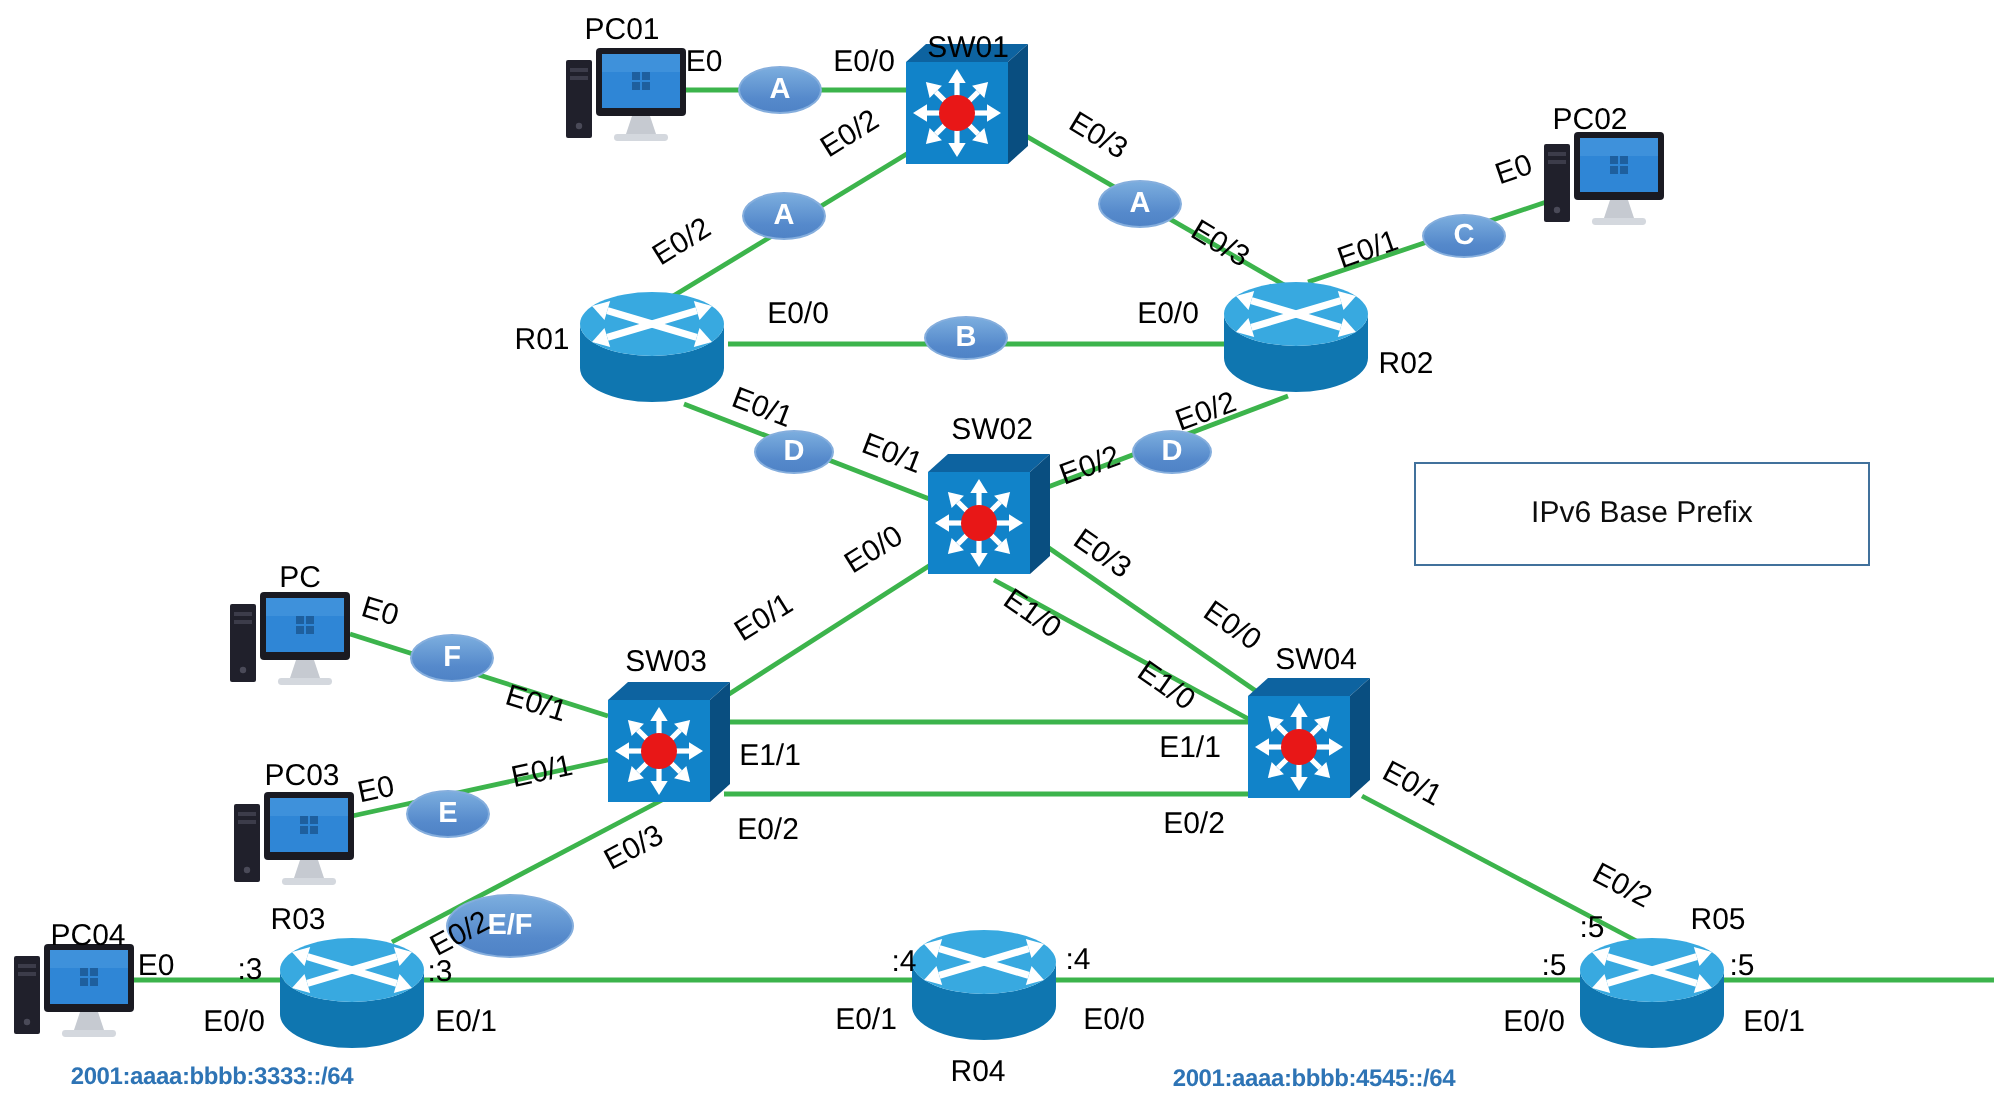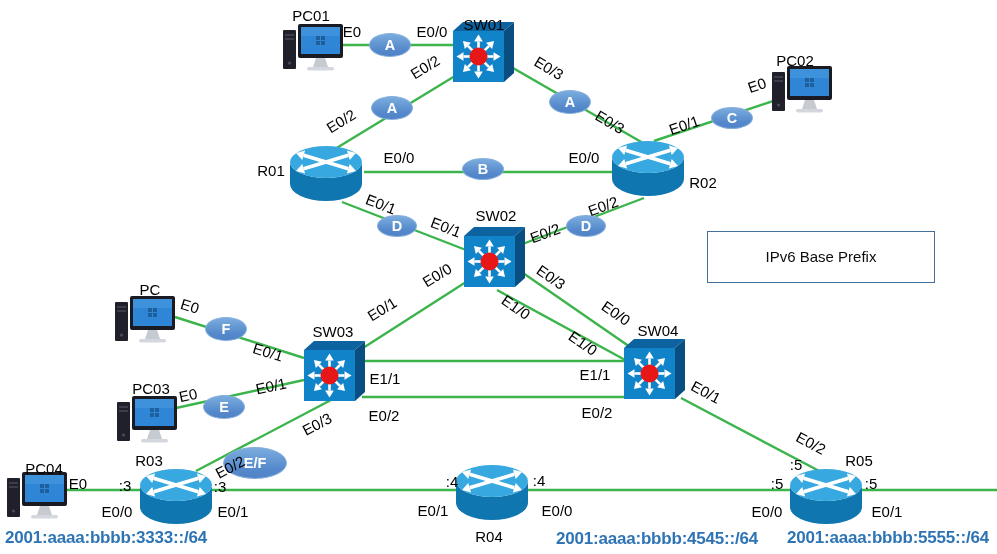--- a/index.html
+++ b/index.html
@@ -9,21 +9,21 @@
   #wires{position:absolute;left:0;top:0;width:997px;height:554px;z-index:1}
   .device{position:absolute;z-index:2;line-height:0}
   .oval{position:absolute;z-index:3;transform:translate(-50%,-50%);
         background:linear-gradient(180deg,#7badde 0%,#5589cb 70%,#4f83c6 100%);
         border:1px solid #85aedd;border-radius:50%;
         color:#fff;font-weight:bold;font-size:14.5px;
         display:flex;align-items:center;justify-content:center;white-space:nowrap}
   .lbl{position:absolute;z-index:4;transform:translate(-50%,-50%);
        white-space:nowrap;font-size:15px;color:#000}
   .dev-label{font-size:15px;color:#000}
-  .subnet{font-size:17px;font-weight:bold;color:#2e74b5;letter-spacing:-0.2px}
+  .subnet{font-size:12px;font-weight:bold;color:#2e74b5;letter-spacing:-0.2px}
   .info-box{position:absolute;left:707px;top:231px;width:228px;height:52px;z-index:5;
             border:1px solid #41719c;background:#fff;
             display:flex;flex-direction:column;align-items:center;justify-content:center;gap:1px}
   .info-title{font-size:15px;font-weight:normal;color:#0d0d0d;line-height:1.1}
   .info-value{font-size:17px;font-weight:bold;color:#2e74b5;line-height:1.1}
 </style>
 </head>
 <body>
 
 <div id="stage">
@@ -369,14 +369,13 @@
     <div class="lbl" style="left: 539px; top: 480px; transform: translate(-50%, -50%);">:4</div>
     <div class="lbl" style="left: 433px; top: 510px; transform: translate(-50%, -50%);">E0/1</div>
     <div class="lbl" style="left: 557px; top: 510px; transform: translate(-50%, -50%);">E0/0</div>
     <div class="lbl" style="left: 796px; top: 464px; transform: translate(-50%, -50%);">:5</div>
     <div class="lbl" style="left: 777px; top: 483px; transform: translate(-50%, -50%);">:5</div>
     <div class="lbl" style="left: 871px; top: 483px; transform: translate(-50%, -50%);">:5</div>
     <div class="lbl" style="left: 767px; top: 511px; transform: translate(-50%, -50%);">E0/0</div>
     <div class="lbl" style="left: 887px; top: 511px; transform: translate(-50%, -50%);">E0/1</div>
     <div class="lbl subnet" style="left: 106px; top: 538px; transform: translate(-50%, -50%);">2001:aaaa:bbbb:3333::/64</div>
     <div class="lbl subnet" style="left: 657px; top: 539px; transform: translate(-50%, -50%);">2001:aaaa:bbbb:4545::/64</div>
-    <div class="lbl subnet" style="left: 888px; top: 538px; transform: translate(-50%, -50%);">2001:aaaa:bbbb:5555::/64</div>
   </div>
 
 </body></html>

